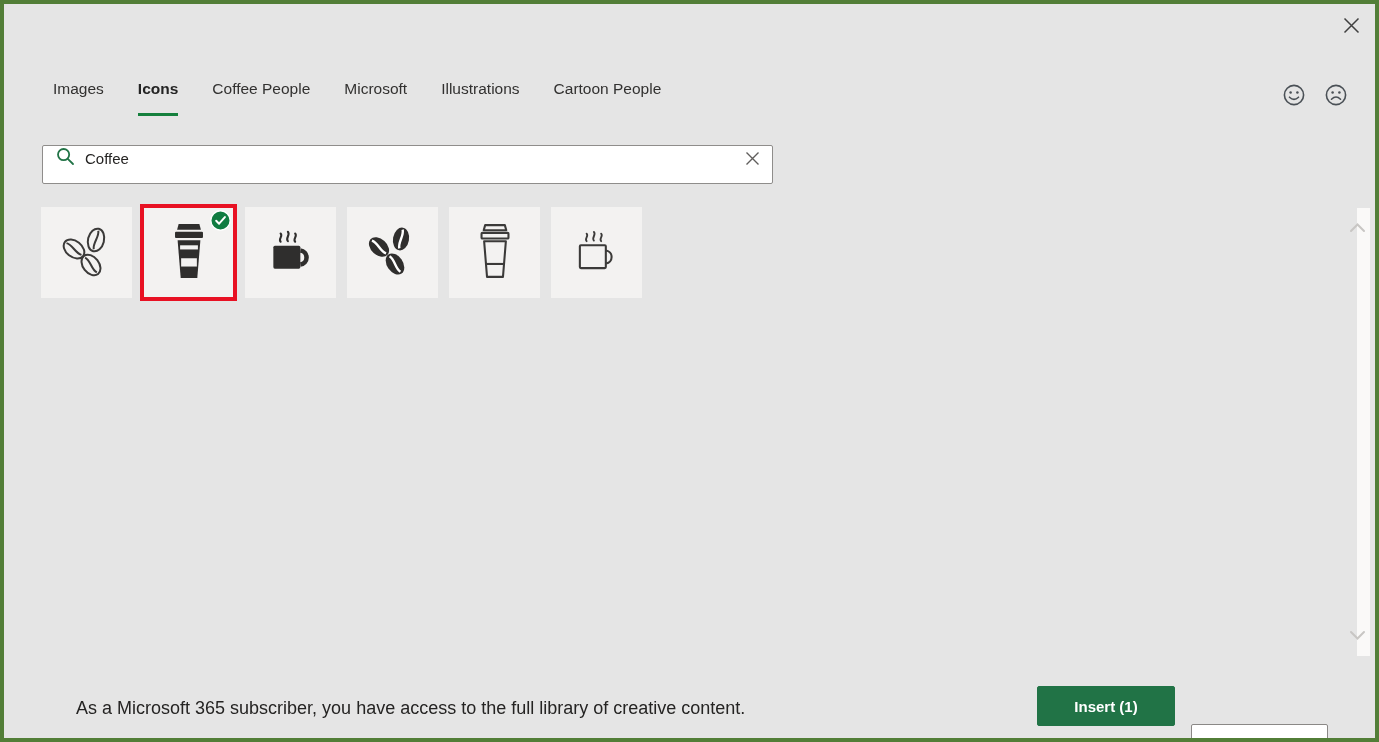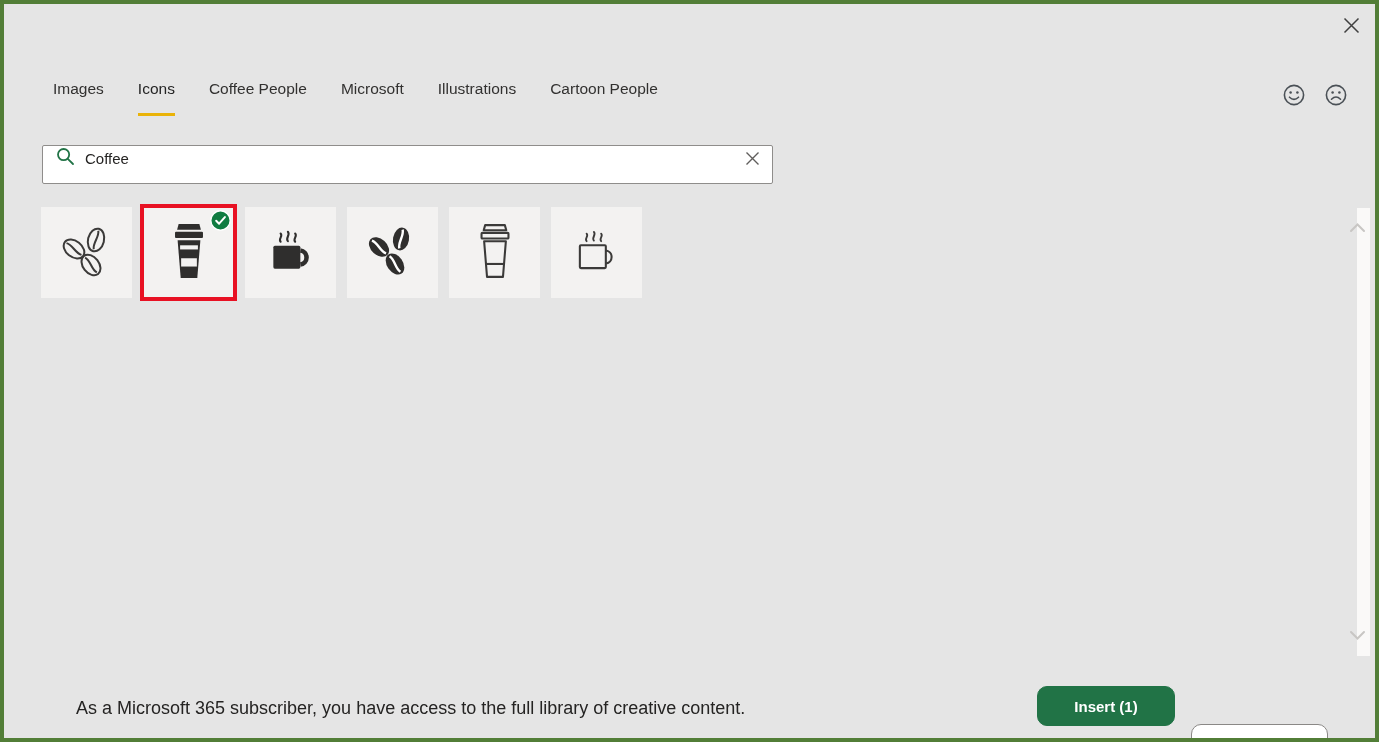--- a/index.html
+++ b/index.html
@@ -41,23 +41,23 @@
   }
   .tab {
     font-size: 15.5px;
     color: #323130;
     padding-bottom: 15px;
     cursor: pointer;
     border-bottom: 3px solid transparent;
     white-space: nowrap;
   }
   .tab.active {
-    font-weight: 400;
+    font-weight: 700;
     color: #242424;
-    border-bottom: 3px solid #eab308;
+    border-bottom: 3px solid #15803d;
   }
 
   
   .feedback {
     position: absolute;
     top: 79px;
     right: 27px;
     display: flex;
     gap: 18px;
   }
@@ -137,21 +137,21 @@
     position: absolute;
     left: 72px;
     top: 694px;
     font-size: 18px;
     color: #252423;
   }
   .btn {
     position: absolute;
     top: 682px;
     height: 40px;
-    border-radius: 10px;
+    border-radius: 2px;
     font-family: "Liberation Sans", sans-serif;
     font-size: 15px;
     font-weight: 600;
     cursor: pointer;
   }
   .btn-insert {
     left: 1033px;
     width: 138px;
     background: #217346;
     border: 1px solid #217346;

